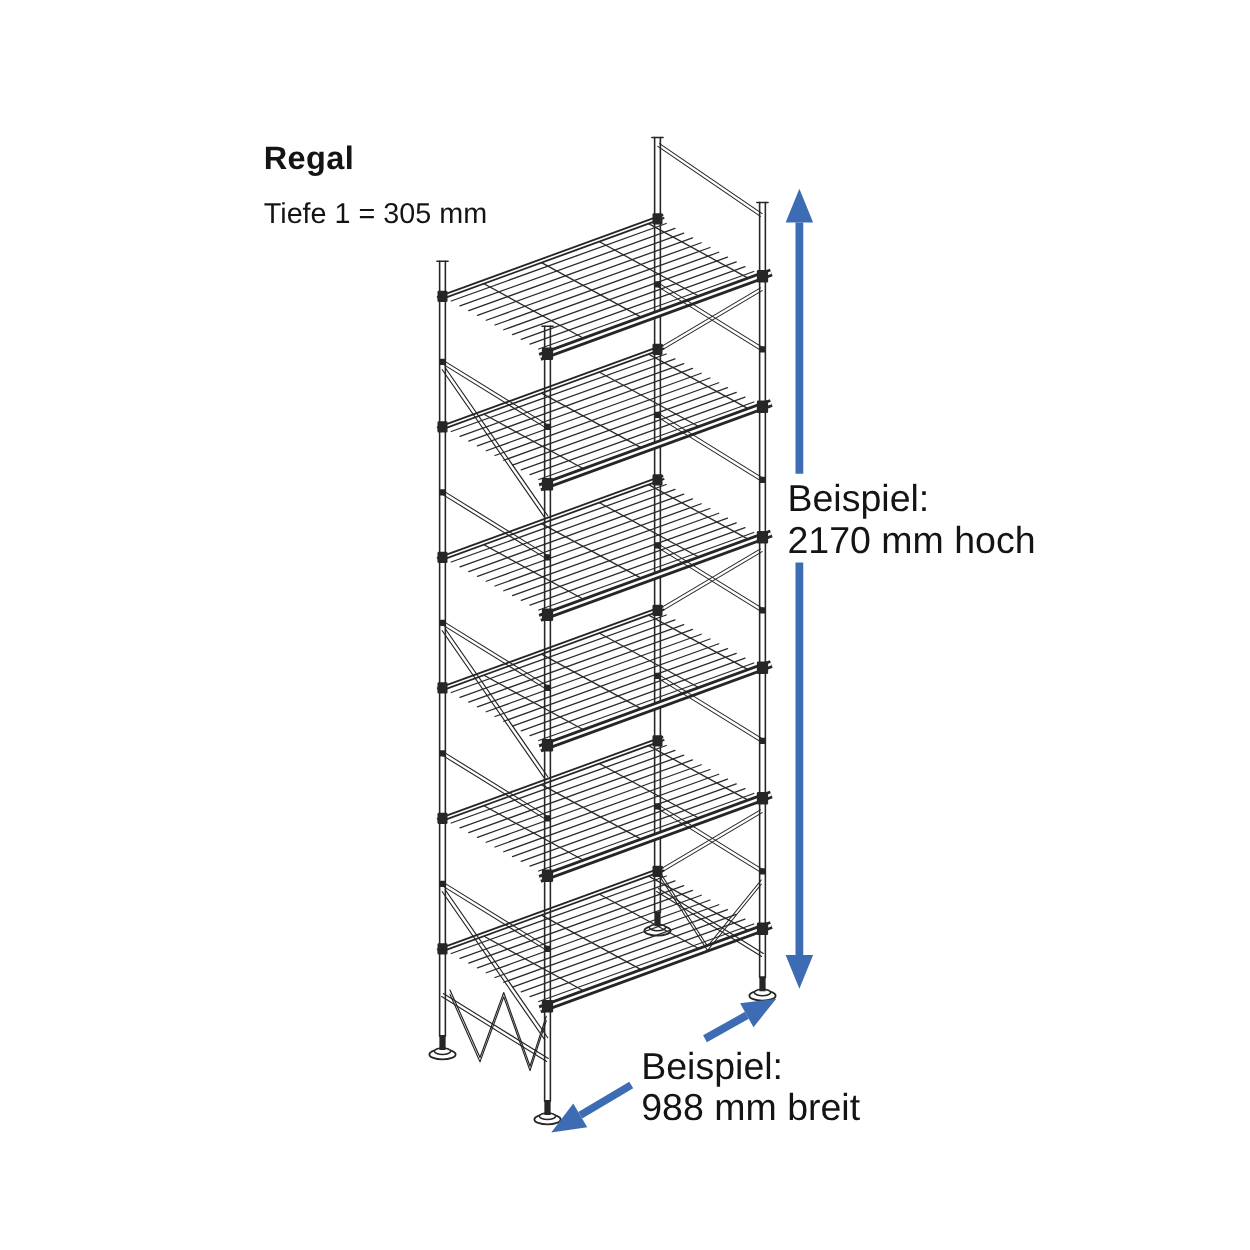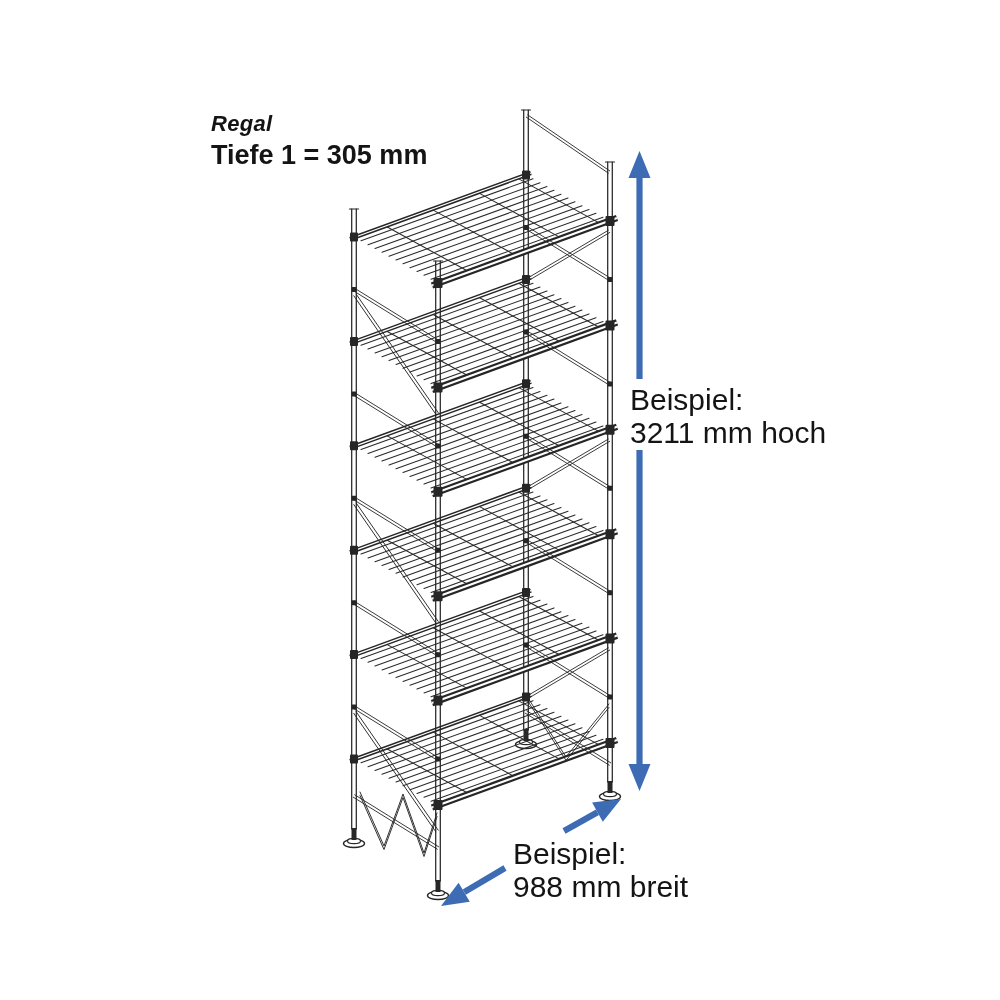--- a/index.html
+++ b/index.html
@@ -1,22 +1,22 @@
 <!DOCTYPE html>
 <html><head>
 <meta charset="utf-8">
 <style>
   html,body{margin:0;padding:0;background:#fff;}
   .page{
     position:relative;width:1000px;height:1000px;background:#fff;overflow:hidden;
     font-family:"Liberation Sans",sans-serif;color:#141414;
   }
   .title-block{position:absolute;left:211px;top:112px;}
-  .title{font-size:22px;font-weight:bold;line-height:1.1;letter-spacing:.3px;font-style:italic;}
-  .subtitle{font-size:27px;line-height:1.25;margin-top:3px;font-weight:bold;}
+  .title{font-size:26px;font-weight:bold;line-height:1.1;letter-spacing:.3px;}
+  .subtitle{font-size:23px;line-height:1.25;margin-top:15px;}
   .dim-label{position:absolute;font-size:30px;line-height:33px;white-space:nowrap;}
   .dim-label.height{left:630px;top:383px;}
   .dim-label.width{left:513px;top:837px;}
   svg.rack{position:absolute;left:0;top:0;}
 </style>
 </head>
 <body>
 
 <div class="page">
 
@@ -275,21 +275,21 @@
       </g>
     </svg>
 
   <div class="title-block">
     <div class="title">Regal</div>
     <div class="subtitle">Tiefe 1 = 305 mm</div>
   </div>
 
   <div class="dim-label height">
     <div>Beispiel:</div>
-    <div>3211 mm hoch</div>
+    <div>2170 mm hoch</div>
   </div>
 
   <div class="dim-label width">
     <div>Beispiel:</div>
     <div>988 mm breit</div>
   </div>
 
 </div>
 
 </body></html>

